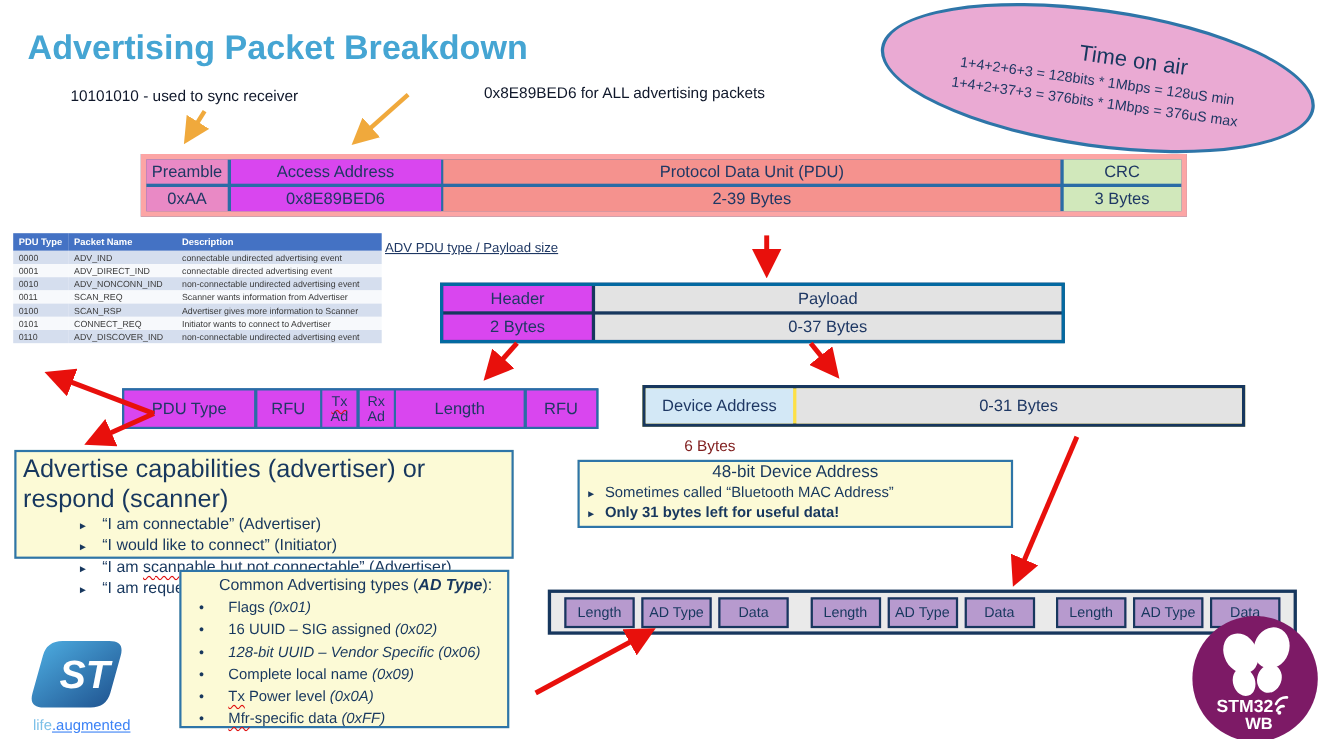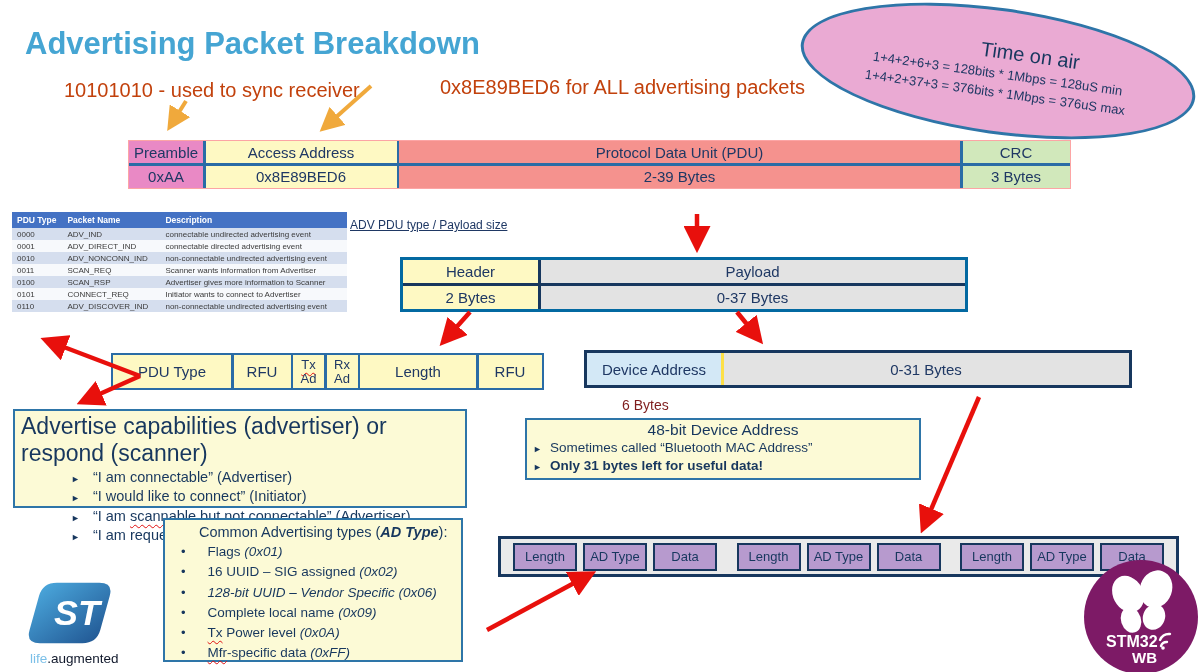--- a/index.html
+++ b/index.html
@@ -1,38 +1,38 @@
 <!DOCTYPE html>
 <html><head>
 <meta charset="utf-8">
 <style>
   html,body{margin:0;padding:0;background:#fff;}
   .canvas{position:relative;width:1200px;height:672px;background:#ffffff;overflow:hidden;
           font-family:"Liberation Sans",sans-serif;color:#1f3864;}
   .overlay{position:absolute;left:0;top:0;width:1200px;height:672px;pointer-events:none;z-index:6;}
 
   .title{position:absolute;left:25px;top:26px;margin:0;font-size:31px;font-weight:700;color:#45a5d3;}
-  .ann{position:absolute;font-size:20px;color:#c2410c;white-space:nowrap;}
+  .ann{position:absolute;font-size:14px;color:#0f172a;white-space:nowrap;}
   .ann1{left:64px;top:79px;}
   .ann2{left:440px;top:76px;}
 
   
   .toa{position:absolute;left:799px;top:8px;width:392px;height:120px;border-radius:50%;
        background:#eaaad3;border:3px solid #2e75a8;transform:rotate(8deg);
        display:flex;flex-direction:column;align-items:center;justify-content:center;z-index:2;}
   .toa-title{font-size:20px;color:#17375e;margin-left:60px;margin-bottom:2px;}
   .toa-line{font-size:13px;color:#1f3864;line-height:1.45;white-space:nowrap;}
 
   
   .gridtbl{position:absolute;display:grid;z-index:3;}
   .gridtbl .cell{display:flex;align-items:center;justify-content:center;font-size:15px;color:#1f3864;white-space:nowrap;}
 
   .pkt{left:128px;top:140px;grid-template-columns:74px 191px 561px 107px;grid-auto-rows:22px;
-       gap:2.5px;border:1px solid #fca5a5;background:#2a6ca6;}
-  .c-pink{background:#e989c5;} .c-yel{background:#fef9c3;} .c-sal{background:#f5928e;}
+       gap:2.5px;border:5px solid #fca5a5;background:#2a6ca6;}
+  .c-pink{background:#e989c5;} .c-yel{background:#d946ef;} .c-sal{background:#f5928e;}
   .c-grn{background:#d1e8bb;} .c-gray{background:#e3e3e3;} .c-lblue{background:#d3e8f6;}
 
   .ref{position:absolute;left:12px;top:212px;width:335px;border-collapse:collapse;z-index:3;}
   .ref th{background:#4472c4;color:#fff;font-size:8.5px;text-align:left;padding:3px 5px;font-weight:700;}
   .ref td{font-size:8px;color:#3a3a3a;padding:1.5px 5px;white-space:nowrap;}
   .ref tbody tr:nth-child(odd){background:#d5deee;}
   .ref tbody tr:nth-child(even){background:#f7f9fc;}
   .ref .w1{width:55px;} .ref .w2{width:93px;} .ref .w3{width:187px;}
 
   .adv-label{position:absolute;left:350px;top:218px;font-size:12px;color:#1f3864;z-index:3;text-decoration:underline;}
@@ -73,21 +73,21 @@
 
   .strip{position:absolute;left:498px;top:536px;width:681px;height:41px;box-sizing:border-box;
          background:#eaeaea;border:3px solid #17375e;display:flex;align-items:center;
          justify-content:space-between;padding:0 12px;z-index:3;}
   .grp{display:flex;gap:6px;}
   .pbox{width:60px;height:24px;background:#b79ace;border:2px solid #17375e;display:flex;
         align-items:center;justify-content:center;font-size:13px;color:#17375e;white-space:nowrap;}
 
   .st-logo{position:absolute;left:28px;top:580px;z-index:3;}
   .st-tagline{font-size:13.5px;margin-top:1px;margin-left:2px;}
-  .st-tagline .life{color:#7cc0e8;} .st-tagline .aug{color:#0f172a;}
+  .st-tagline .life{color:#7cc0e8;} .st-tagline .aug{color:#3b82f6;text-decoration:underline;}
 
   .wb-logo{position:absolute;left:1084px;top:560px;width:114px;height:114px;border-radius:50%;
            background:#7d1a66;z-index:4;}
 </style>
 </head>
 <body>
 
 <div class="canvas">
 
   <svg class="overlay" viewBox="0 0 1200 672">

